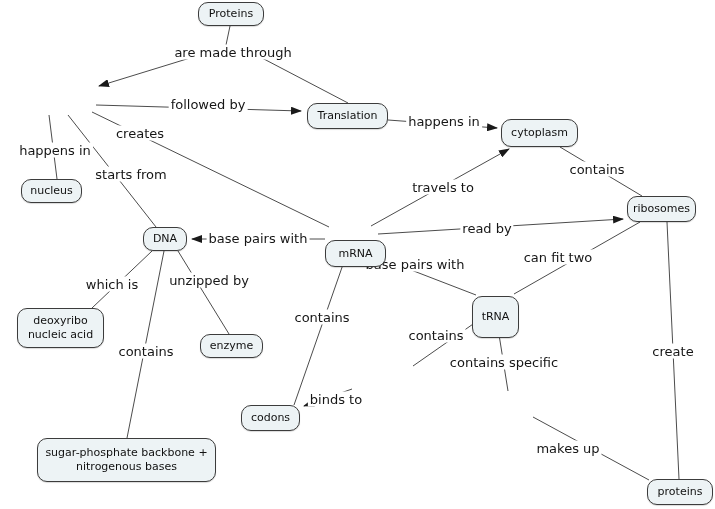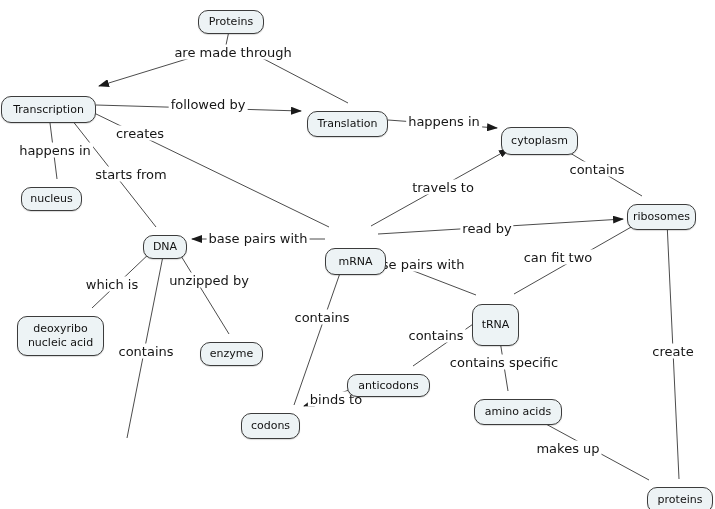--- a/index.html
+++ b/index.html
@@ -7,21 +7,20 @@
     position:relative;width:715px;height:509px;background:#ffffff;
     font-family:"DejaVu Sans","Liberation Sans",sans-serif;overflow:hidden;
   }
   #wires{position:absolute;left:0;top:0;width:715px;height:509px;}
   .node{
     position:absolute;box-sizing:border-box;
     display:flex;align-items:center;justify-content:center;text-align:center;
     background:#edf3f5;border:1.5px solid #3c3c3c;border-radius:10px;
     font-size:11px;line-height:1.25;color:#111111;padding:1px 4px;
     box-shadow:0 1px 1px rgba(0,0,0,0.15);
-    margin-top:8px;
   }
   .edge-label{
     position:absolute;transform:translate(-50%,-50%);
     background:#ffffff;font-size:13px;color:#161616;
     white-space:nowrap;padding:0 2px;
   }
 </style>
 </head>
 <body>
 
@@ -97,28 +96,26 @@
   <span class="edge-label" style="left:322px;top:317px">contains</span>
   <span class="edge-label" style="left:415px;top:264px">base pairs with</span>
   <span class="edge-label" style="left:558px;top:257px">can fit two</span>
   <span class="edge-label" style="left:436px;top:335px">contains</span>
   <span class="edge-label" style="left:504px;top:362px">contains specific</span>
   <span class="edge-label" style="left:336px;top:399px">binds to</span>
   <span class="edge-label" style="left:568px;top:448px">makes up</span>
   <span class="edge-label" style="left:673px;top:351px">create</span>
 
   <div class="node" style="left:198px;top:2px;width:66px;height:24px">Proteins</div>
-  <div class="node" style="left:1px;top:88px;width:95px;height:27px">Transcription</div>
   <div class="node" style="left:307px;top:103px;width:81px;height:26px">Translation</div>
   <div class="node" style="left:21px;top:179px;width:61px;height:24px">nucleus</div>
   <div class="node" style="left:143px;top:227px;width:44px;height:24px">DNA</div>
   <div class="node" style="left:325px;top:240px;width:61px;height:27px">mRNA</div>
   <div class="node" style="left:501px;top:119px;width:77px;height:28px">cytoplasm</div>
   <div class="node" style="left:627px;top:196px;width:69px;height:26px">ribosomes</div>
   <div class="node" style="left:17px;top:308px;width:87px;height:40px">deoxyribo nucleic acid</div>
   <div class="node" style="left:200px;top:334px;width:63px;height:24px">enzyme</div>
   <div class="node" style="left:241px;top:405px;width:59px;height:26px">codons</div>
+  <div class="node" style="left:37px;top:438px;width:179px;height:44px">sugar-phosphate backbone + nitrogenous bases</div>
   <div class="node" style="left:472px;top:296px;width:47px;height:42px">tRNA</div>
-  <div class="node" style="left:347px;top:366px;width:83px;height:23px">anticodons</div>
-  <div class="node" style="left:474px;top:391px;width:88px;height:26px">amino acids</div>
   <div class="node" style="left:647px;top:479px;width:66px;height:26px">proteins</div>
 
 </div>
 
 </body></html>

